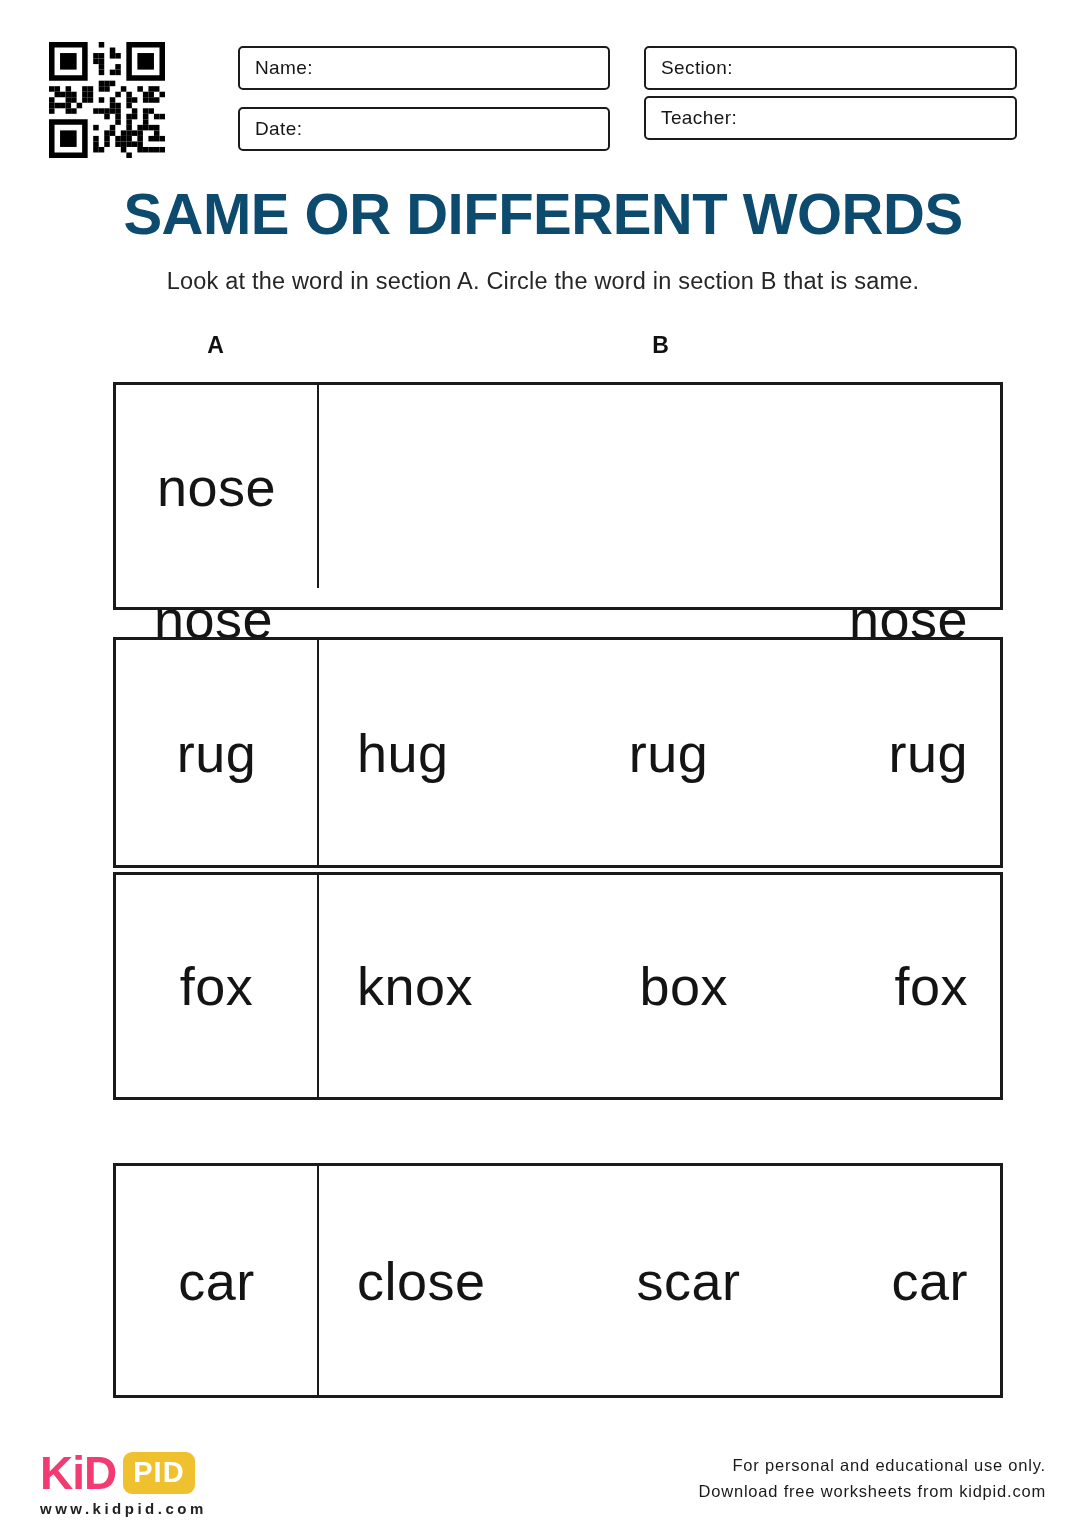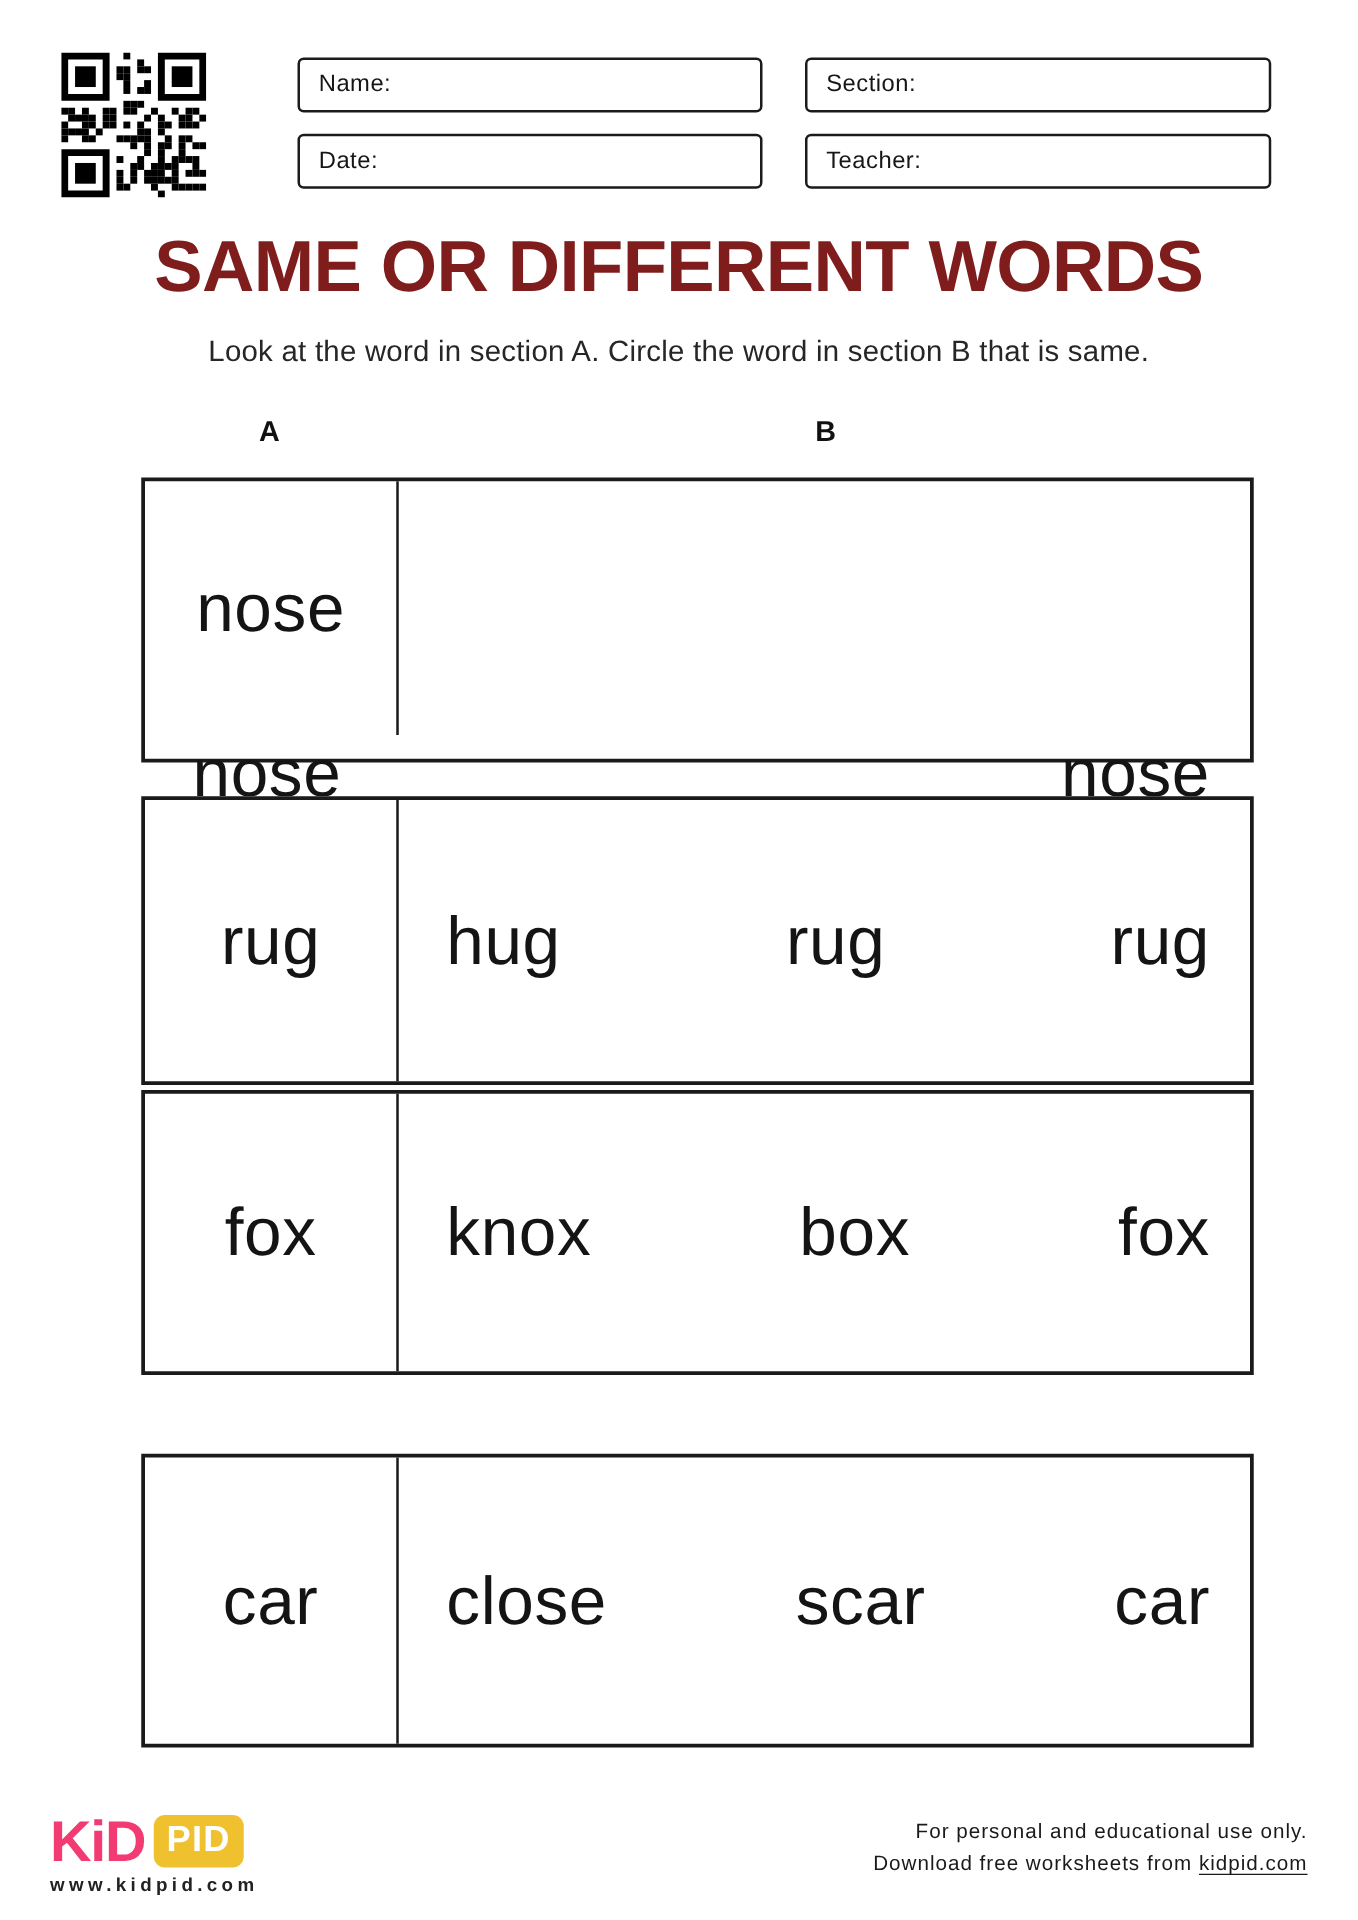--- a/index.html
+++ b/index.html
@@ -14,26 +14,26 @@
   .qr { position:absolute; left:49px; top:42px; width:116px; height:116px; }
   .qr svg { width:100%; height:100%; }
   .field-box {
     position:absolute; height:44px; border:2px solid #1b1b1b; border-radius:5px;
     display:flex; align-items:center; padding-left:15px;
     font-size:19px; letter-spacing:0.4px; color:#161616; background:#fff;margin-left:16px;
   }
   .fb-name    { left:222px; top:46px;  width:372px; }
   .fb-section { left:628px; top:46px;  width:373px; }
   .fb-date    { left:222px; top:107px; width:372px; }
-  .fb-teacher { left:628px; top:107px; width:373px; }
+  .fb-teacher { left:628px; top:96px; width:373px; }
 
   .title {
     position:absolute; left:0; right:0; top:180px; text-align:center;
     font-size:58px; font-weight:800; letter-spacing:-0.5px;
-    color:#7f1d1d; white-space:nowrap;
+    color:#0c4a6e; white-space:nowrap;
   }
   .instruction {
     position:absolute; left:0; right:0; top:268px; text-align:center;
     font-size:23.5px; color:#262626; letter-spacing:0.2px;
   }
 
   
   .col-head { position:absolute; top:332px; font-size:23px; font-weight:700; color:#111; text-align:center; }
   .head-a { left:113px; width:205px; }
   .head-b { left:318px; width:685px; }
@@ -65,21 +65,21 @@
     font-size:29px; font-weight:800; padding:4px 10px 5px; letter-spacing:1px;
   }
   .logo-site {
     position:absolute; left:40px; top:1500px; font-size:15px;
     letter-spacing:3.5px; color:#222; font-weight:700;
   }
   .footer-note {
     position:absolute; right:40px; top:1452px; text-align:right;
     font-size:16.5px; line-height:26px; letter-spacing:0.8px; color:#1a1a1a;
   }
-  .footer-note .link { text-decoration:underline; text-underline-offset:3px; }
+  .footer-note .link { text-underline-offset:3px; }
 </style>
 </head>
 <body>
 
 <div class="page">
 
   <div class="qr">
     <svg viewBox="0 0 84 84" xmlns="http://www.w3.org/2000/svg" fill="#000">
         <rect x="36" y="0" width="4" height="4"></rect>
         <rect x="44" y="4" width="4" height="4"></rect>

